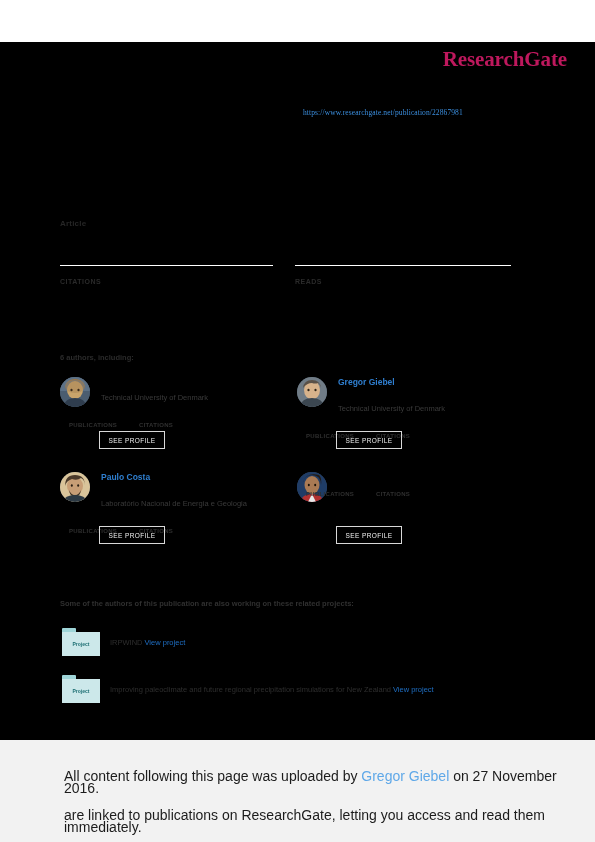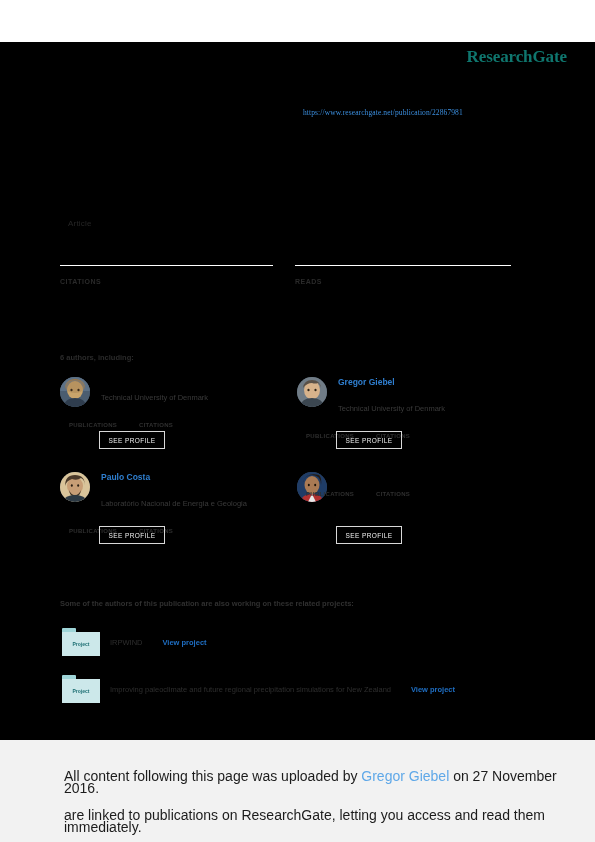--- a/index.html
+++ b/index.html
@@ -41,47 +41,46 @@
     width: 595px; height: 102px;
     background: #f2f2f2;
   }
 
   
   .rg-logo {
     position: absolute;
     right: 28px;
     top: 47px;
     font-family: "Liberation Serif", serif;
-    font-size: 17px;
-    font-weight: bold;
-    color: #0f766e;
+    font-size: 21px;
+    font-weight: bold;
+    color: #be185d;
     letter-spacing: -0.1px;
   }
 
   
   .pub-url {
     position: absolute;
     left: 303px;
     top: 108px;
     font-size: 7.5px;
     color: #3b8ede;
     font-family: Liberation Serif, serif;
     letter-spacing: 0.1px;
   }
 
   
   .article-type {
     position: absolute;
     left: 60px;
     top: 219px;
     font-size: 8px;
-    font-weight: normal;
+    font-weight: bold;
     color: #262626;
     letter-spacing: 0.2px;
-    margin-left: 8px;
   }
 
   
   .stat-block {
     position: absolute;
     top: 265px;
   }
   .stat-block.citations { left: 60px; width: 213px; }
   .stat-block.reads { left: 295px; width: 216px; }
   .stat-rule {
@@ -240,22 +239,22 @@
   .project-text {
     position: absolute;
     left: 48px;
     top: 10px;
     font-size: 7.5px;
     color: #2e2e2e;
     white-space: nowrap;
   }
   .view-project {
     color: #1f6fc4;
-    font-weight: bold;
-    margin-left: 20px;
+    font-weight: normal;
+    margin-left: 2px;
   }
 
   
   .footer-line {
     position: absolute;
     left: 64px;
     font-size: 14px;
     color: #1c1c1c;
     line-height: 12px;
   }

